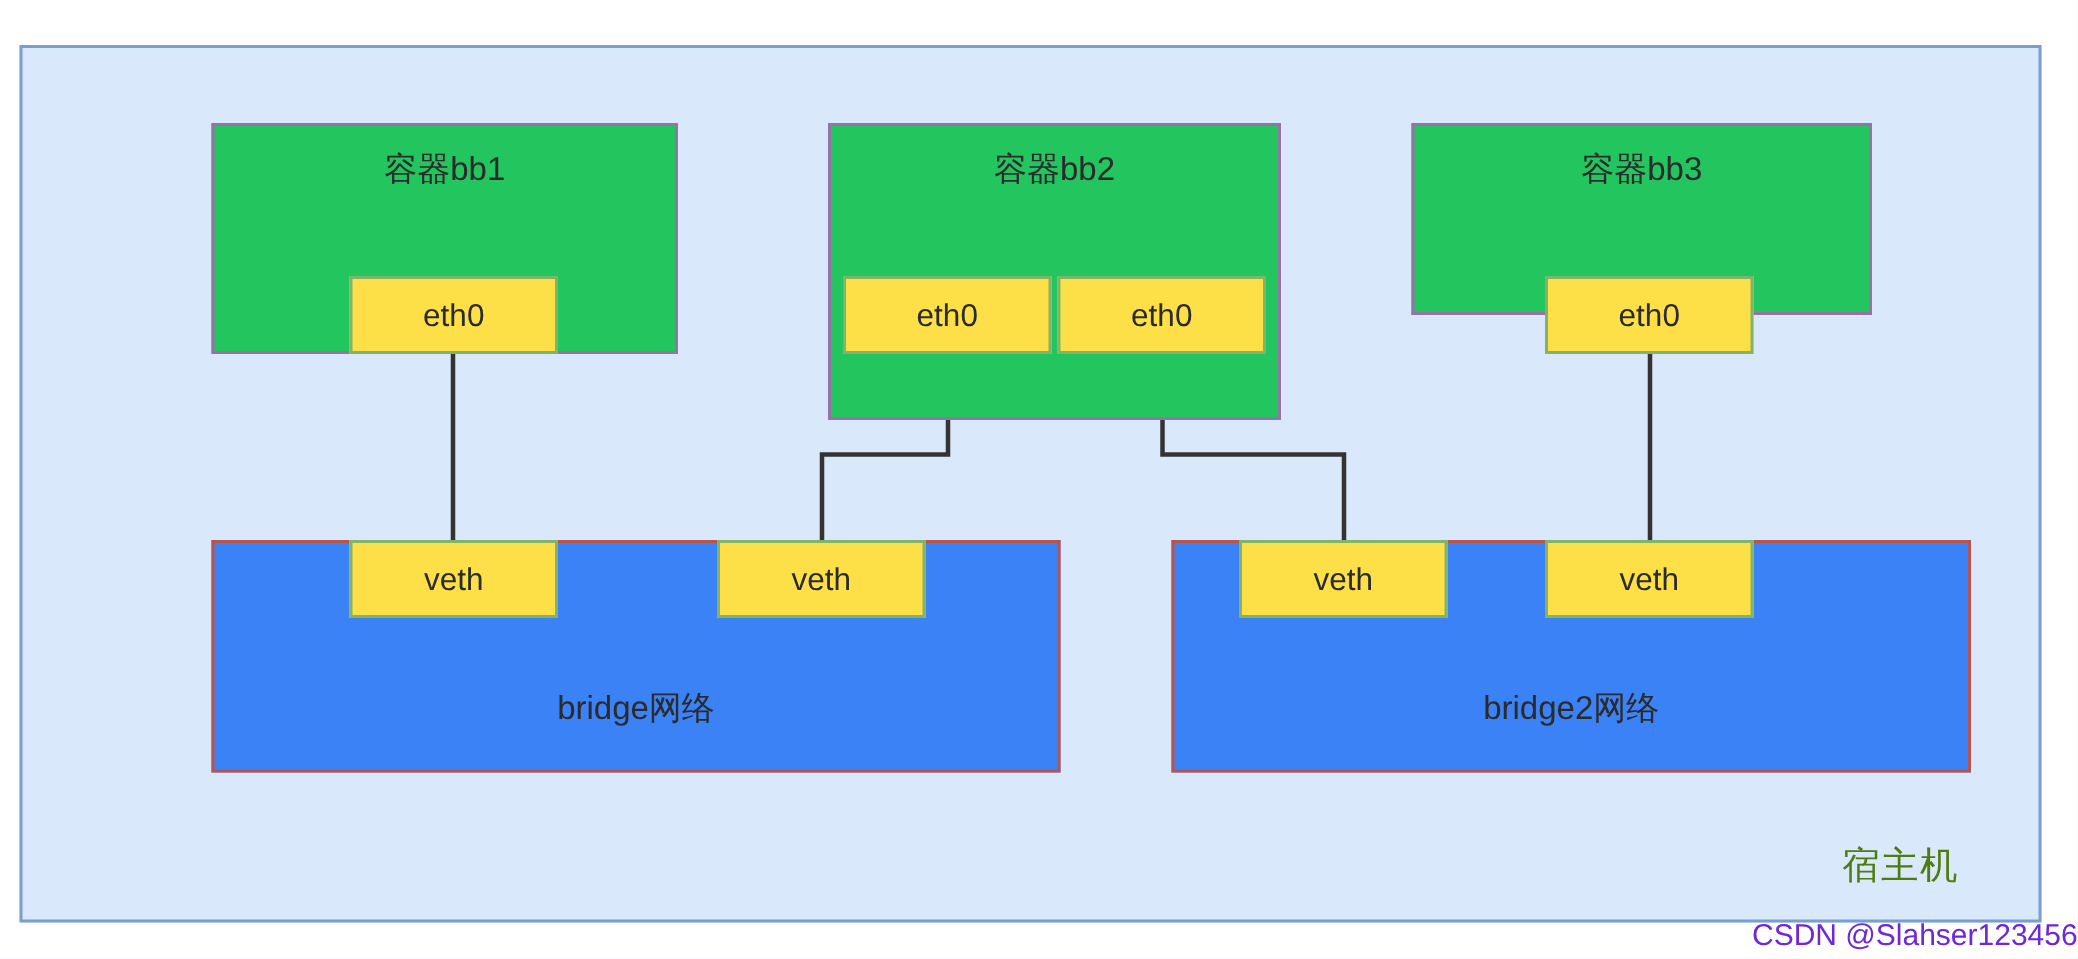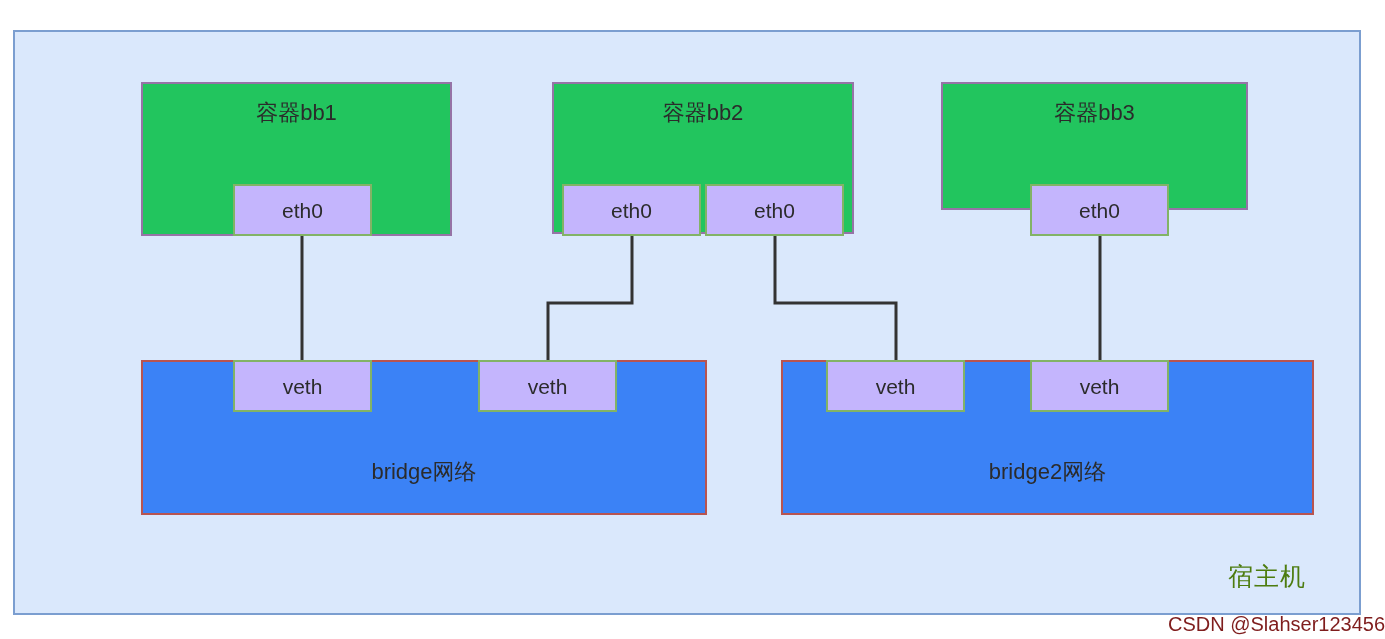--- a/index.html
+++ b/index.html
@@ -32,21 +32,21 @@
   }
   .container-box {
     background: #22c55e;
     border-color: #9673a6;
   }
   .bridge-box {
     background: #3b82f6;
     border-color: #b85450;
   }
   .iface-box {
-    background: #c4b5fd;
+    background: #fde047;
     border-color: #82b366;
     display: flex;
     align-items: center;
     justify-content: center;
   }
   .label {
     position: absolute;
     color: #2b2b2b;
     white-space: nowrap;
     text-align: center;
@@ -73,21 +73,21 @@
     color: #4d7c0f;
     left: 1228px;
     top: 560px;
     letter-spacing: 1px;
   }
   .watermark {
     position: absolute;
     left: 1168px;
     top: 613px;
     font-size: 20px;
-    color: #7f1d1d;
+    color: #6d28d9;
     white-space: nowrap;
     font-family: "Liberation Sans", "DejaVu Sans", sans-serif;
   }
   #links {
     position: absolute;
     left: 0; top: 0;
     width: 1385px;
     height: 639px;
     pointer-events: none;
   }
@@ -111,21 +111,21 @@
     <path d="M 1100 236 L 1100 360"></path>
   </svg>
 
   <div class="box container-box" style="left:141px; top:82px; width:311px; height:154px;">
     <div class="label container-title">容器bb1</div>
   </div>
   <div class="box iface-box" style="left:233px; top:184px; width:139px; height:52px;">
     <span class="iface-label">eth0</span>
   </div>
 
-  <div class="box container-box" style="left:552px; top:82px; width:302px; height:152px;">
+  <div class="box container-box" style="left:552px; top:82px; width:302px; height:198px;">
     <div class="label container-title">容器bb2</div>
   </div>
   <div class="box iface-box" style="left:562px; top:184px; width:139px; height:52px;">
     <span class="iface-label">eth0</span>
   </div>
   <div class="box iface-box" style="left:705px; top:184px; width:139px; height:52px;">
     <span class="iface-label">eth0</span>
   </div>
 
   <div class="box container-box" style="left:941px; top:82px; width:307px; height:128px;">

